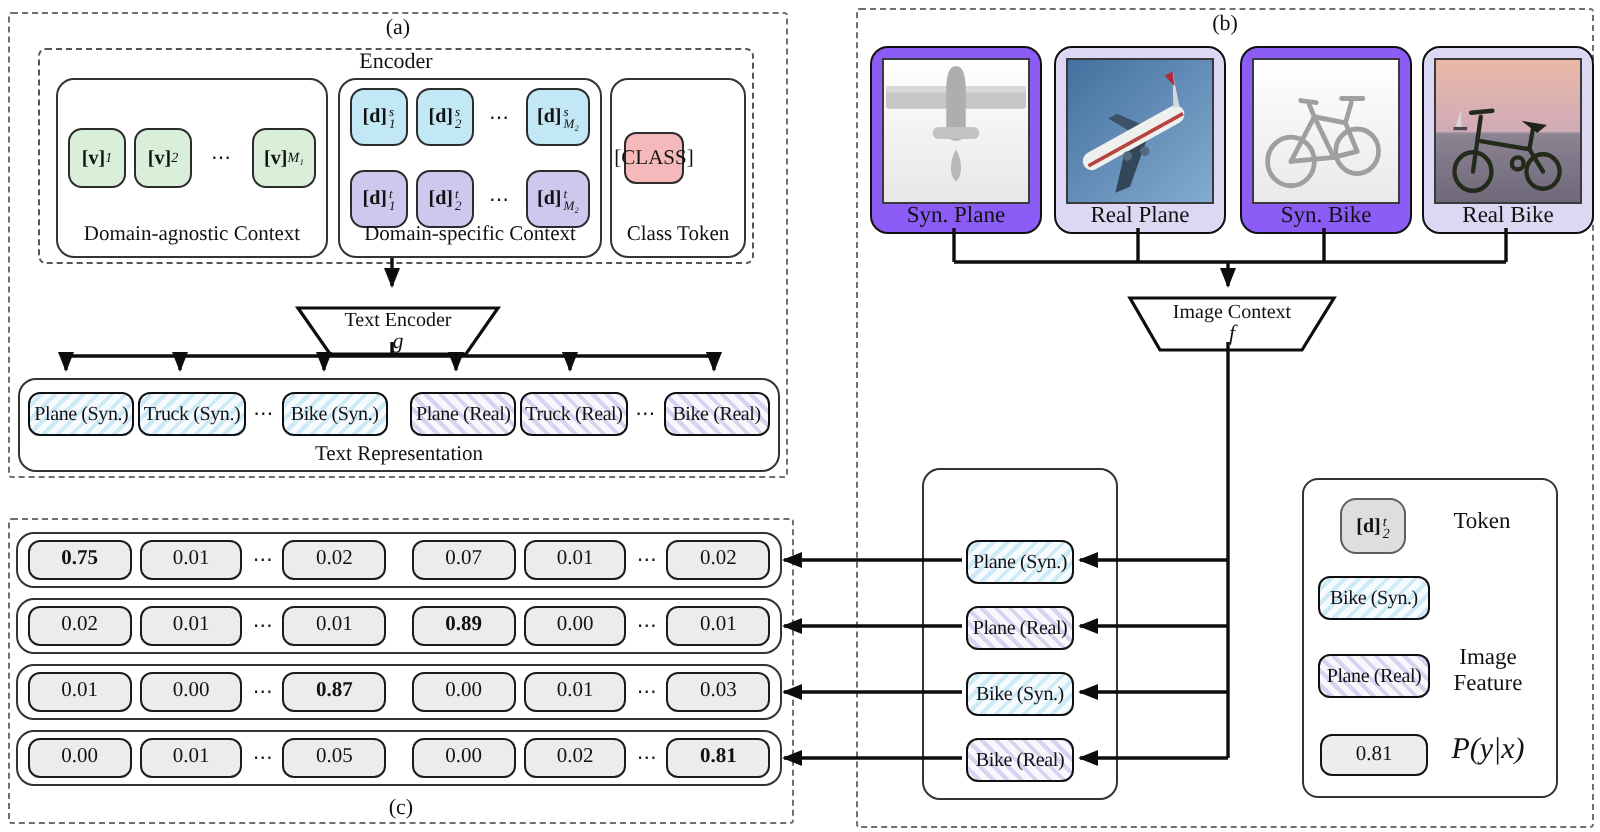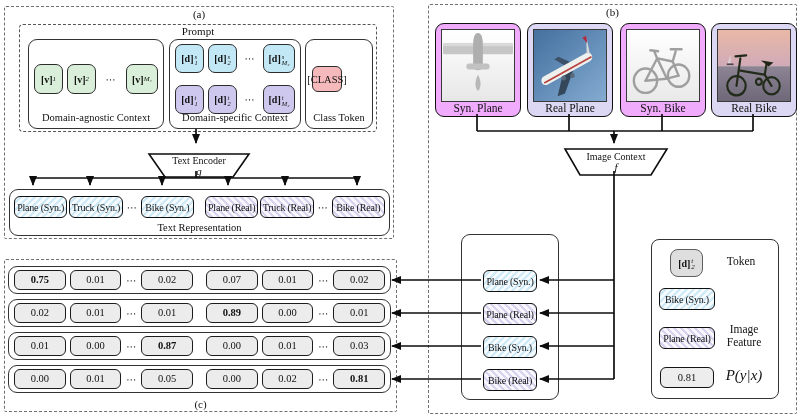--- a/index.html
+++ b/index.html
@@ -45,41 +45,41 @@
   .enc-text{position:absolute;display:flex;flex-direction:column;align-items:center;
             font-size:10px;line-height:11px;}
   .sym{font-style:italic;font-size:11px;line-height:10px;}
   
   .card{position:absolute;width:86px;height:94px;border:1.6px solid #101010;border-radius:9px;
         box-sizing:border-box;}
   .cardimg{position:absolute;top:5px;left:5px;right:5px;height:71px;border:1.1px solid #3a3a3a;
            background:#fff;overflow:hidden;}
   .cardimg svg{display:block;width:100%;height:100%;}
   .card-label{position:absolute;bottom:2px;left:0;right:0;text-align:center;font-size:11.5px;}
-  .cbg-syn{background:#f0abfc;}
+  .cbg-syn{background:#8b5cf6;}
   .cbg-real{background:#dcd7f2;}
   
   .leg-label{position:absolute;text-align:center;font-size:11.5px;line-height:13px;}
   .graytok{position:absolute;border:1.8px solid #5e5e5e;border-radius:8px;background:#dedede;
            display:flex;align-items:center;justify-content:center;box-sizing:border-box;}
   .probbox{position:absolute;background:#ededed;border:1.7px solid #141414;border-radius:6px;
            display:flex;align-items:center;justify-content:center;font-size:10.5px;box-sizing:border-box;}
   .it{font-style:italic;}
   .wires{position:absolute;left:0;top:0;z-index:5;pointer-events:none;}
 </style>
 </head>
 <body>
 
 <div class="fig">
 
   <div class="panel" style="left:4px;top:6px;width:388px;height:231px;">
     <div class="plabel" style="top:1px;">(a)</div>
 
     <div class="dashbox" style="left:14px;top:17px;width:356px;height:106px;">
-      <div class="plabel" style="top:0px;">Prompt</div>
+      <div class="plabel" style="top:0px;">Encoder</div>
 
       <div class="roundbox" style="left:8px;top:14px;width:134px;height:88px;">
         <div class="trow" style="top:24px;left:5px;right:5px;">
           <span class="tok green" style="width:29px;height:30px;">
               <span class="tb">[v]</span>
               <sub class="vs">1</sub>
             </span>
           <span class="tok green" style="width:29px;height:30px;margin-left:2px;">
               <span class="tb">[v]</span>
               <sub class="vs">2</sub>

